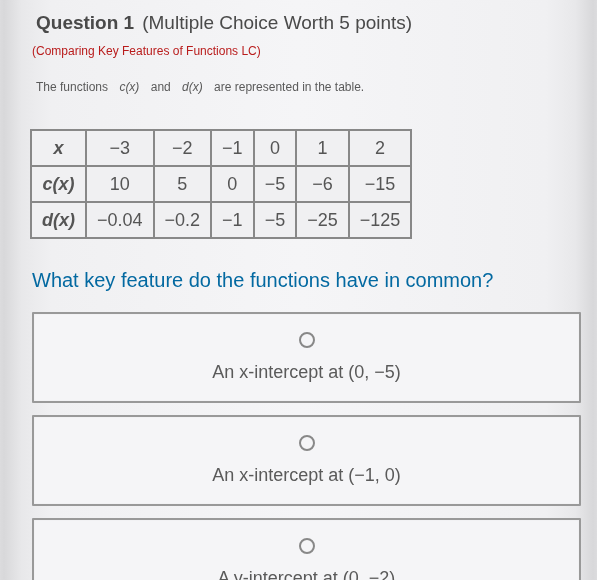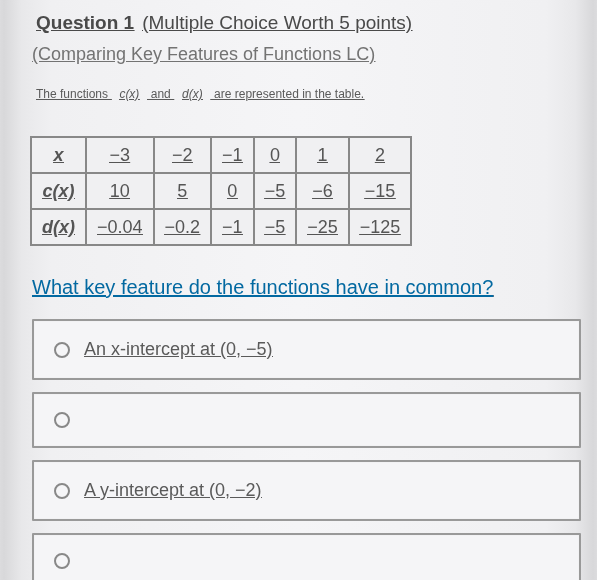--- a/index.html
+++ b/index.html
@@ -1,19 +1,18 @@
 <!DOCTYPE html>
 <html><head>
   <meta charset="utf-8">
   <style>
     * {
       margin: 4px;
       padding: 0;
       box-sizing: border-box;
-      text-decoration: underline;
     }
     body {
       background: linear-gradient(to right, #d8d8da 0%, #e8e8ea 3%, #f0f0f2 8%, #f5f5f7 50%, #f0f0f2 92%, #e8e8ea 97%, #d8d8da 100%);
       font-family: Arial, sans-serif;
       color: #5a5a5a;
       padding: 8px 20px;
       width: 597px;
       min-height: 580px;
       filter: blur(0.3px);
     }
@@ -21,22 +20,22 @@
       font-size: 19px;
       font-weight: bold;
       color: #4a4a4a;
       margin-bottom: 10px;
       margin-top: -4px;
     }
     .title .worth {
       font-weight: normal;
     }
     .subtitle {
-      font-size: 18px;
-      color: #737373;
+      font-size: 12px;
+      color: #b91c1c;
       margin-bottom: 22px;
     }
     .description {
       font-size: 12px;
       color: #5a5a5a;
       margin-bottom: 35px;
     }
     .data-table {
       border-collapse: collapse;
       margin-bottom: 30px;
@@ -66,20 +65,21 @@
       background: #f5f5f7;
       padding: 14px 16px;
       margin-bottom: 12px;
       font-size: 18px;
       color: #5a5a5a;
       display: flex;
       align-items: center;
       gap: 6px;
       border-radius: 1px;
       box-shadow: inset 0 0 2px rgba(0,0,0,0.05);
+      flex-direction: column;
     }
     .radio-circle {
       width: 16px;
       height: 16px;
       border: 2px solid #888;
       border-radius: 50%;
       display: inline-block;
       flex-shrink: 0;
     }
     .func {
@@ -133,20 +133,21 @@
 
 <div class="question-text">What key feature do the functions have in common?</div>
 
 <div class="option-row">
   <span class="radio-circle"></span>
   <span>An x-intercept at (0, −5)</span>
 </div>
 
 <div class="option-row">
   <span class="radio-circle"></span>
+  <span>An x-intercept at (−1, 0)</span>
 </div>
 
 <div class="option-row">
   <span class="radio-circle"></span>
   <span>A y-intercept at (0, −2)</span>
 </div>
 
 <div class="option-row">
   <span class="radio-circle"></span>
 </div>

